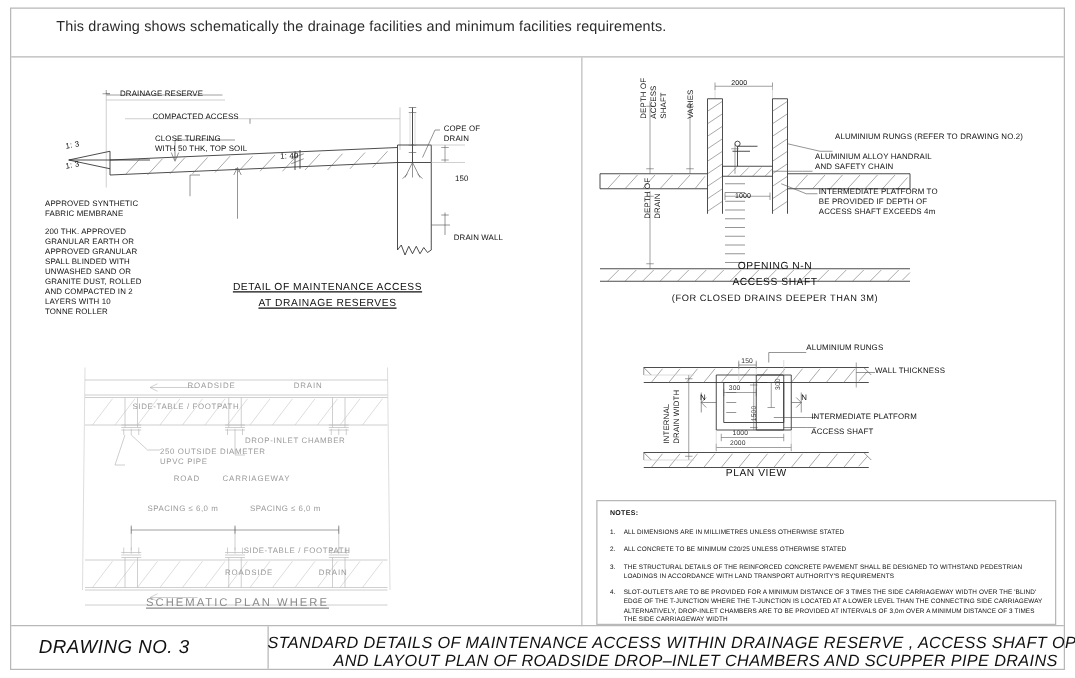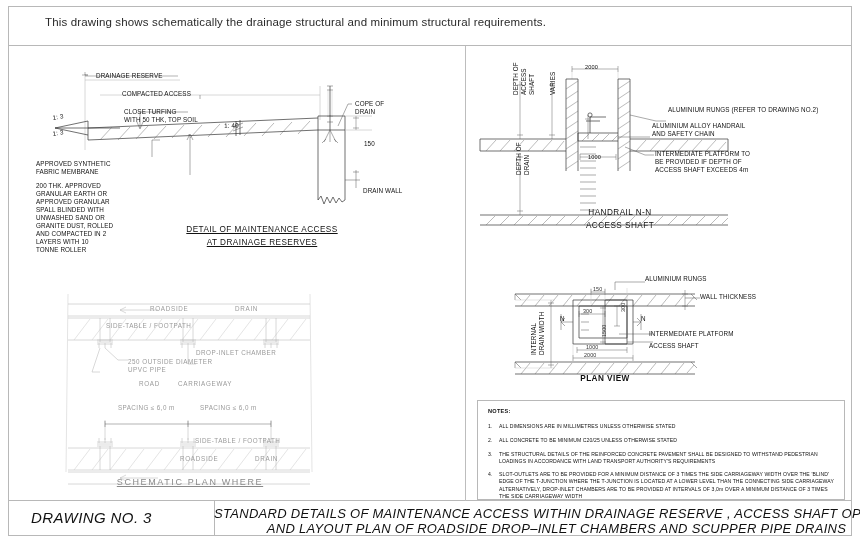--- a/index.html
+++ b/index.html
@@ -82,21 +82,21 @@
   .note-item .txt{display:block;margin-left:11px;}
 </style>
 </head>
 <body>
 
 <div class="sheet">
 
   <div class="frame-outer"></div>
 
   <div class="note-band">
-    <p class="l1">This drawing shows schematically the drainage structural and minimum  structural requirements.</p>
+    <p class="l1">This drawing shows schematically the drainage facilities and minimum  facilities requirements.</p>
   </div>
 
   <div class="frame-body"></div>
   <div class="v-split"></div>
 
   <svg width="470" height="270" viewBox="0 0 470 270">
 
     <path class="pale" d="M85 74 L85 150"></path>
     <path class="pale" d="M85 80 L180 80"></path>
 
@@ -346,22 +346,23 @@
   <div class="lbl" style="left:515px;top:175px;transform:rotate(-90deg);transform-origin:0 0;white-space:pre;line-height:1.25;">DEPTH OF
 DRAIN</div>
 
   <div class="lbl" style="left:668px;top:106px;">ALUMINIUM RUNGS (REFER TO DRAWING NO.2)</div>
   <div class="lbl" style="left:652px;top:122px;">ALUMINIUM ALLOY HANDRAIL</div>
   <div class="lbl" style="left:652px;top:130px;">AND SAFETY CHAIN</div>
   <div class="lbl" style="left:655px;top:150px;">INTERMEDIATE PLATFORM TO</div>
   <div class="lbl" style="left:655px;top:158px;">BE PROVIDED IF DEPTH OF</div>
   <div class="lbl" style="left:655px;top:166px;">ACCESS SHAFT EXCEEDS 4m</div>
 
-  <div class="cap" style="left:500px;top:208px;width:240px;">HANDRAIL N-N</div>
+  <div class="cap" style="left:500px;top:208px;width:240px;">OPENING N-N</div>
   <div class="cap" style="left:500px;top:221px;width:240px;">ACCESS SHAFT</div>
+  <div class="cap" style="left:480px;top:234px;width:280px;font-size:7.4px;">(FOR CLOSED DRAINS DEEPER THAN 3M)</div>
 
   <svg width="400" height="130" viewBox="0 0 400 130" style="left:495px;top:270px;">
 
     <path class="ln" d="M20 24 L200 24"></path>
     <path class="ln" d="M20 36 L200 36"></path>
     <g class="hatch">
       <path d="M26 36 L35 25"></path>
         <path d="M40 36 L49 25"></path>
         <path d="M54 36 L63 25"></path>
       <path d="M68 36 L77 25"></path>
@@ -461,21 +462,21 @@
   <div class="lbl" style="left:560px;top:315px;">N</div>
   <div class="lbl" style="left:641px;top:315px;">N</div>
 
   <div class="lbl dim" style="left:593px;top:286px;">150</div>
   <div class="lbl dim" style="left:583px;top:308px;">300</div>
   <div class="lbl dim" style="left:620px;top:312px;transform:rotate(-90deg);transform-origin:0 0;">300</div>
   <div class="lbl dim" style="left:601px;top:337px;transform:rotate(-90deg);transform-origin:0 0;">1500</div>
   <div class="lbl dim" style="left:586px;top:344px;">1000</div>
   <div class="lbl dim" style="left:584px;top:352px;">2000</div>
 
-  <div class="cap" style="left:525px;top:374px;width:160px;font-weight:bold;">PLAN VIEW</div>
+  <div class="cap" style="left:525px;top:374px;width:160px;">PLAN VIEW</div>
 
   <svg width="460" height="230" viewBox="0 0 460 230" style="left:0px;top:272px;">
 
     <path class="pale2" d="M68 22 L66 200"></path>
     <path class="pale2" d="M310 22 L312 200"></path>
 
     <path class="pale" d="M68 32 L310 32"></path>
     <path class="pale" d="M68 44 L310 44"></path>
 
     <path class="pale" d="M68 46 L310 46"></path>

